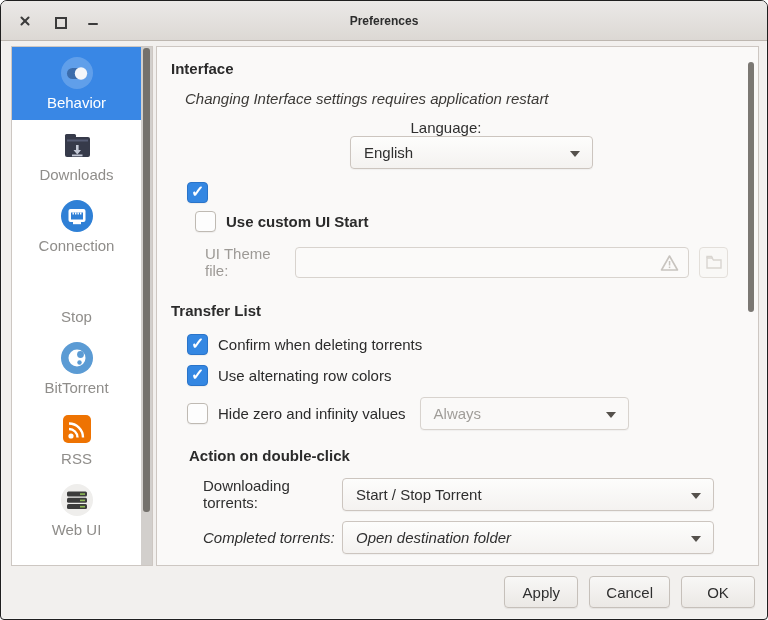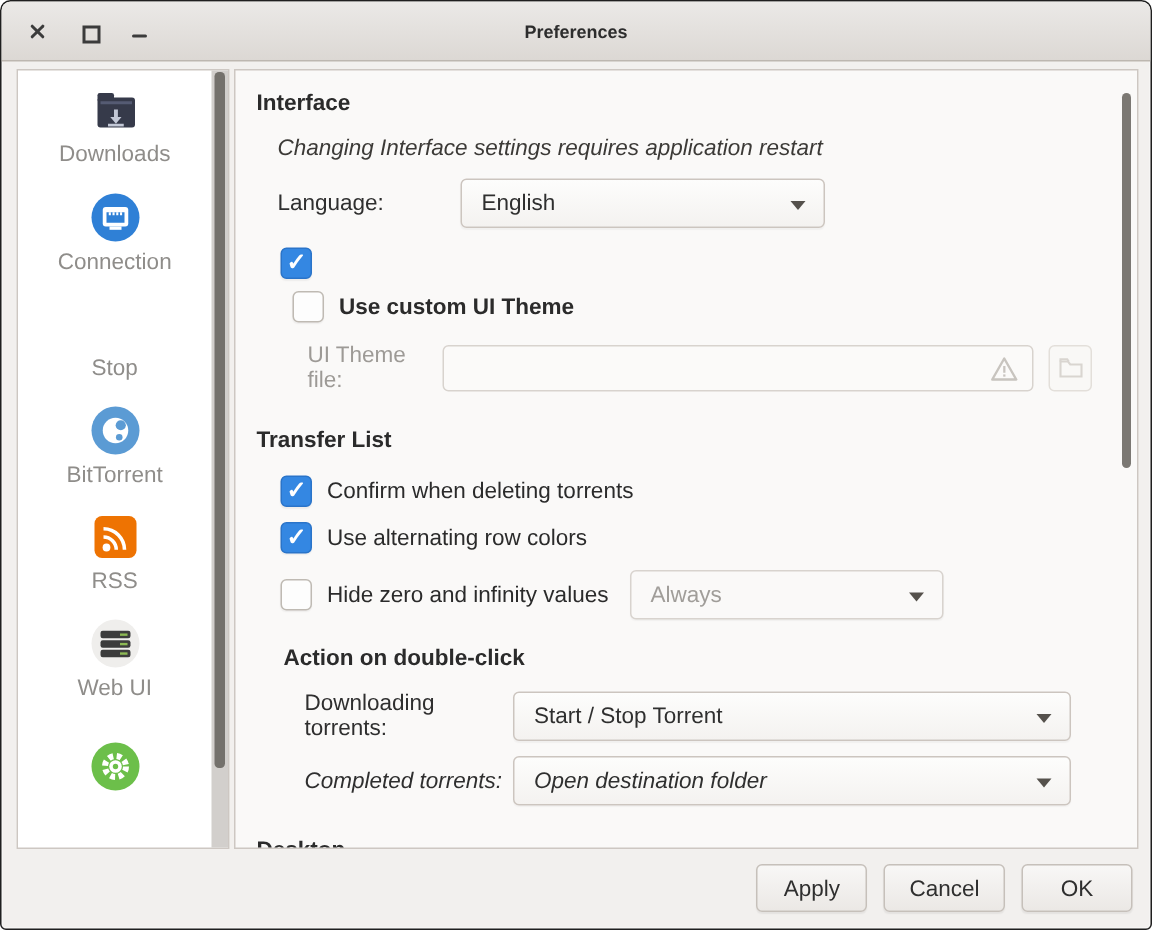--- a/index.html
+++ b/index.html
@@ -137,20 +137,30 @@
       <div class="tb-btn tb-close"></div>
       <div class="tb-btn tb-max"></div>
       <div class="tb-btn tb-min"></div>
     </div>
     <div class="tb-title">Preferences</div>
   </div>
 
   <div class="sidebar-frame">
     <div class="side-list">
 
+      <div class="side-item selected">
+        <div class="icon-box">
+          <svg width="34" height="34" viewBox="0 0 34 34">
+            <circle cx="17" cy="17" r="16" fill="rgba(255,255,255,0.20)"></circle>
+            <rect x="7" y="12" width="20" height="11" rx="5.5" fill="#3b6cab"></rect>
+            <circle cx="21" cy="17.5" r="6.2" fill="#f4f6fa"></circle>
+          </svg>
+        </div>
+        <div class="lbl">Behavior</div>
+      </div>
 
       <div class="side-item">
         <div class="icon-box">
           <svg width="34" height="34" viewBox="0 0 34 34">
             <rect x="5" y="6" width="11" height="6" rx="1.5" fill="#363a4a"></rect>
             <rect x="5" y="9" width="25" height="20" rx="2" fill="#363a4a"></rect>
             <rect x="7" y="11.5" width="21" height="2" fill="#555b73"></rect>
             <rect x="16" y="17" width="2.6" height="6" fill="#c3c8d6"></rect>
             <path d="M13.5 22 L21 22 L17.3 26.5 Z" fill="#c3c8d6"></path>
             <rect x="12" y="26.5" width="10.5" height="1.8" fill="#c3c8d6"></rect>
@@ -237,35 +247,35 @@
       <div class="side-thumb"></div>
     </div>
   </div>
 
   <div class="content-frame">
     <div class="content-inner">
 
       <div class="section-title">Interface</div>
       <div class="note">Changing Interface settings requires application restart</div>
 
-      <div class="row" style="margin:12px 0 0 28px;">
+      <div class="row" style="margin:12px 0 0 28px;flex-direction:column;">
         <div class="field-label" style="width:122px;">Language:</div>
         <div class="combo" style="width:243px;">
           <span>English</span>
           <span class="arrow"></span>
         </div>
       </div>
 
       <div class="row" style="margin:13px 0 0 30px;">
         <div class="checkbox checked"></div>
       </div>
 
       <div class="row" style="margin:8px 0 0 38px;">
         <div class="checkbox"></div>
-        <div class="cb-label bold">Use custom UI Theme</div>
+        <div class="cb-label bold">Use custom UI Start</div>
       </div>
 
       <div class="row" style="margin:13px 14px 0 48px;">
         <div class="field-label dim" style="width:90px;">UI Theme file:</div>
         <div class="entry" style="width:394px;">
           <input type="text" disabled="" value="" style="">
           <span class="warn-icon">
             <svg width="19" height="18" viewBox="0 0 19 18">
               <path d="M9.5 2 L17.5 16 L1.5 16 Z" fill="none" stroke="#c8c4bf" stroke-width="1.6" stroke-linejoin="round"></path>
               <rect x="8.8" y="7" width="1.5" height="4.5" fill="#c8c4bf"></rect>

